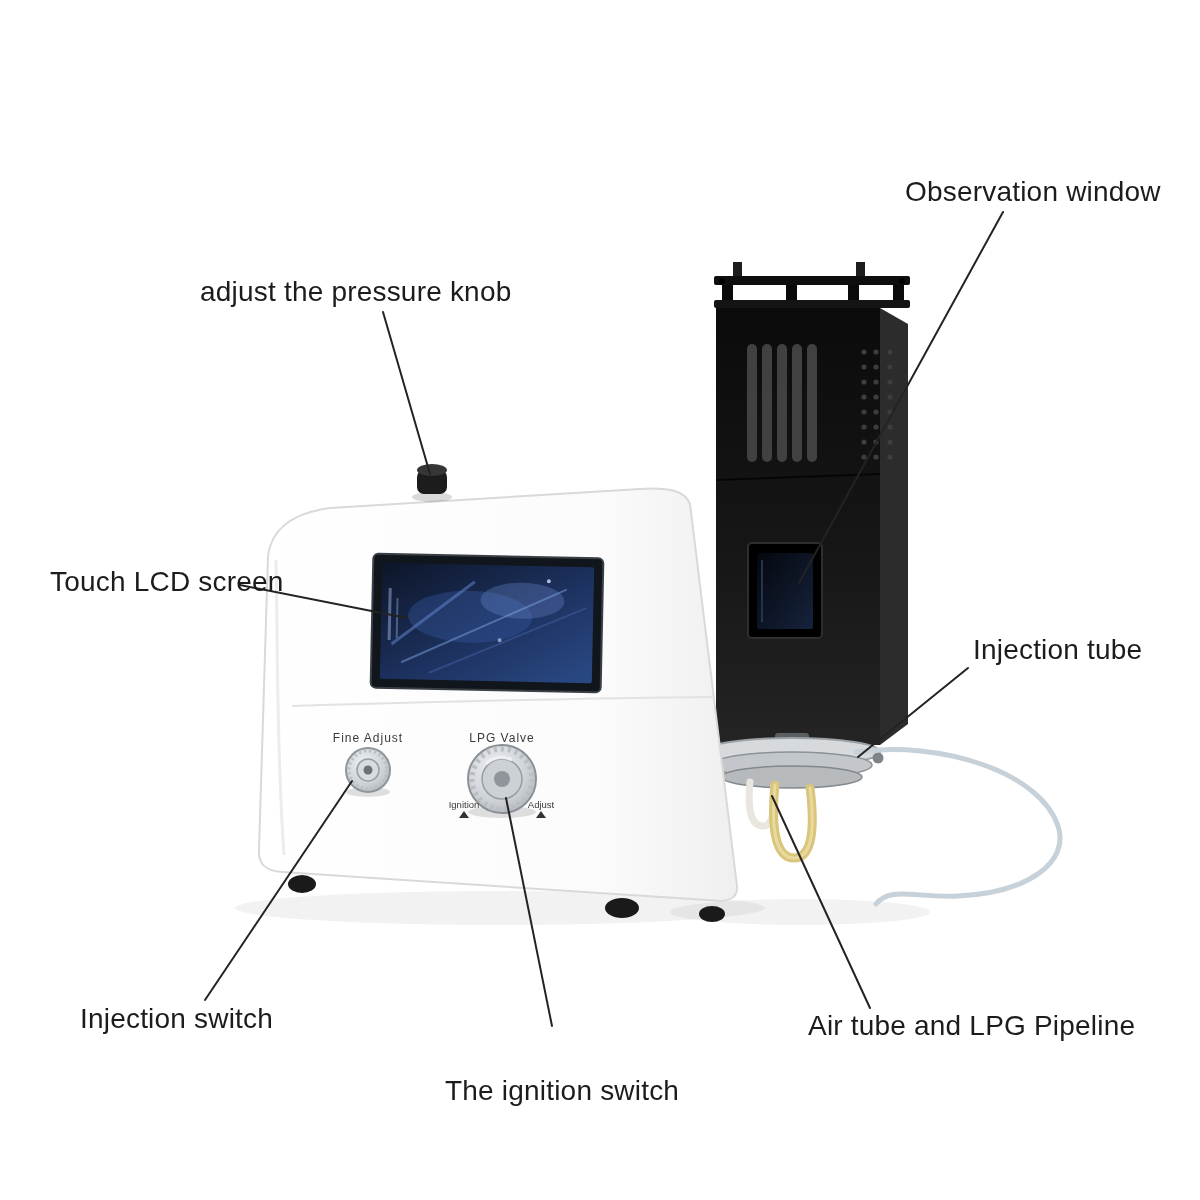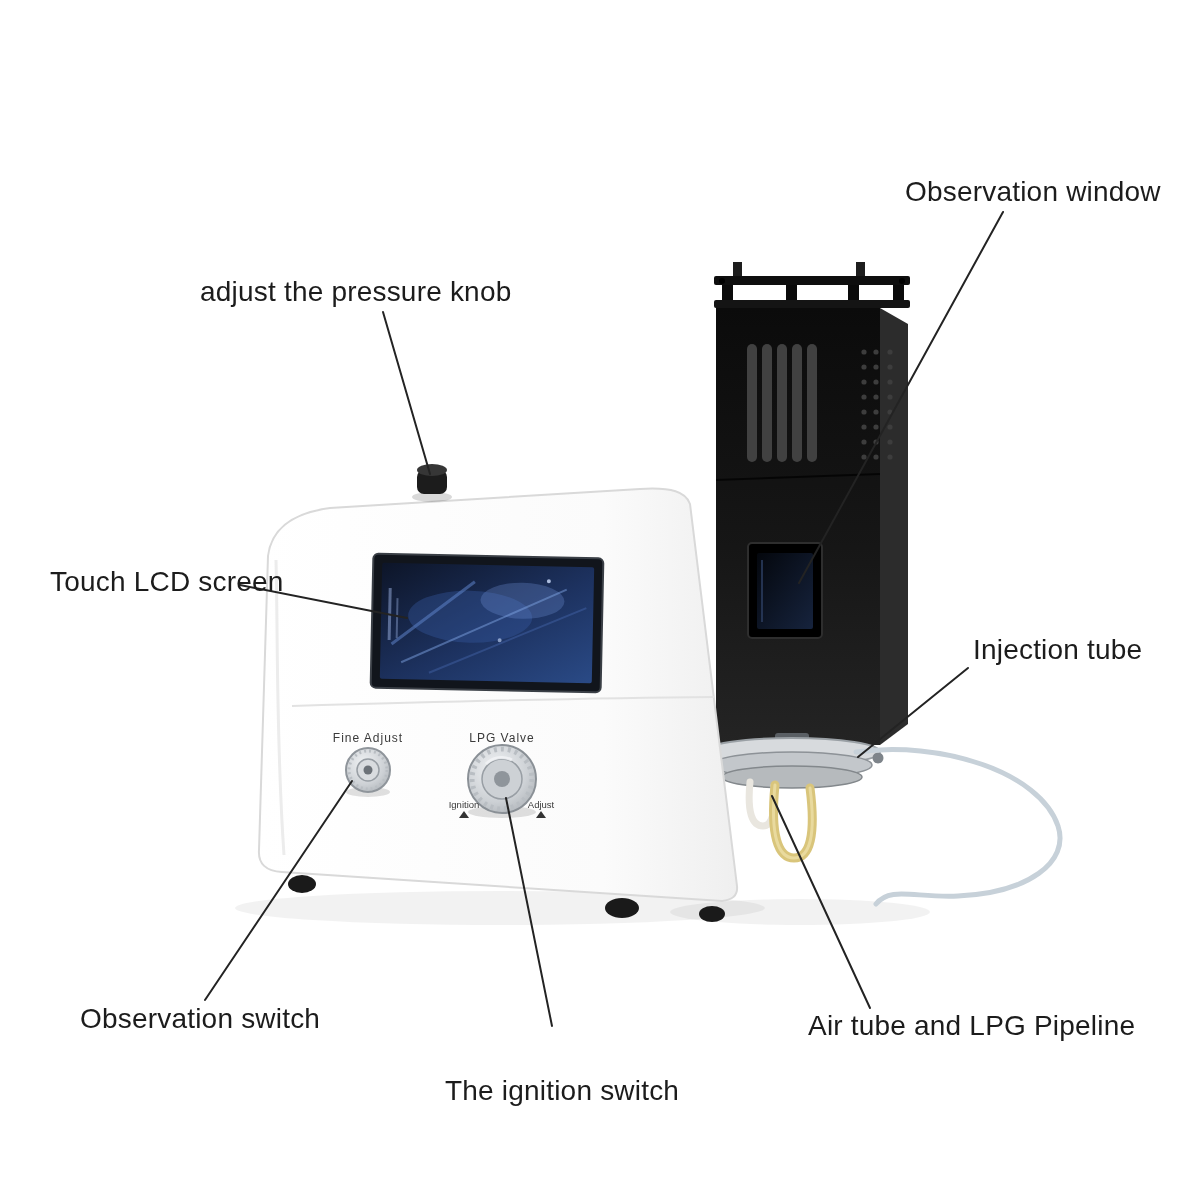--- a/index.html
+++ b/index.html
@@ -213,19 +213,19 @@
   </svg>
 
   <div class="callout" style="left:200px; top:275px;">adjust the pressure knob</div>
 
   <div class="callout" style="left:905px; top:175px;">Observation window</div>
 
   <div class="callout" style="left:50px; top:565px;">Touch LCD screen</div>
 
   <div class="callout" style="left:973px; top:617px;margin-top:16px;">Injection tube</div>
 
-  <div class="callout" style="left:80px; top:1002px;">Observation switch</div>
+  <div class="callout" style="left:80px; top:1002px;">Injection switch</div>
 
   <div class="callout" style="left:445px; top:1074px;">The ignition switch</div>
 
   <div class="callout" style="left:808px; top:1009px;">Air tube and LPG Pipeline</div>
 
 </div>
 
 </body></html>

